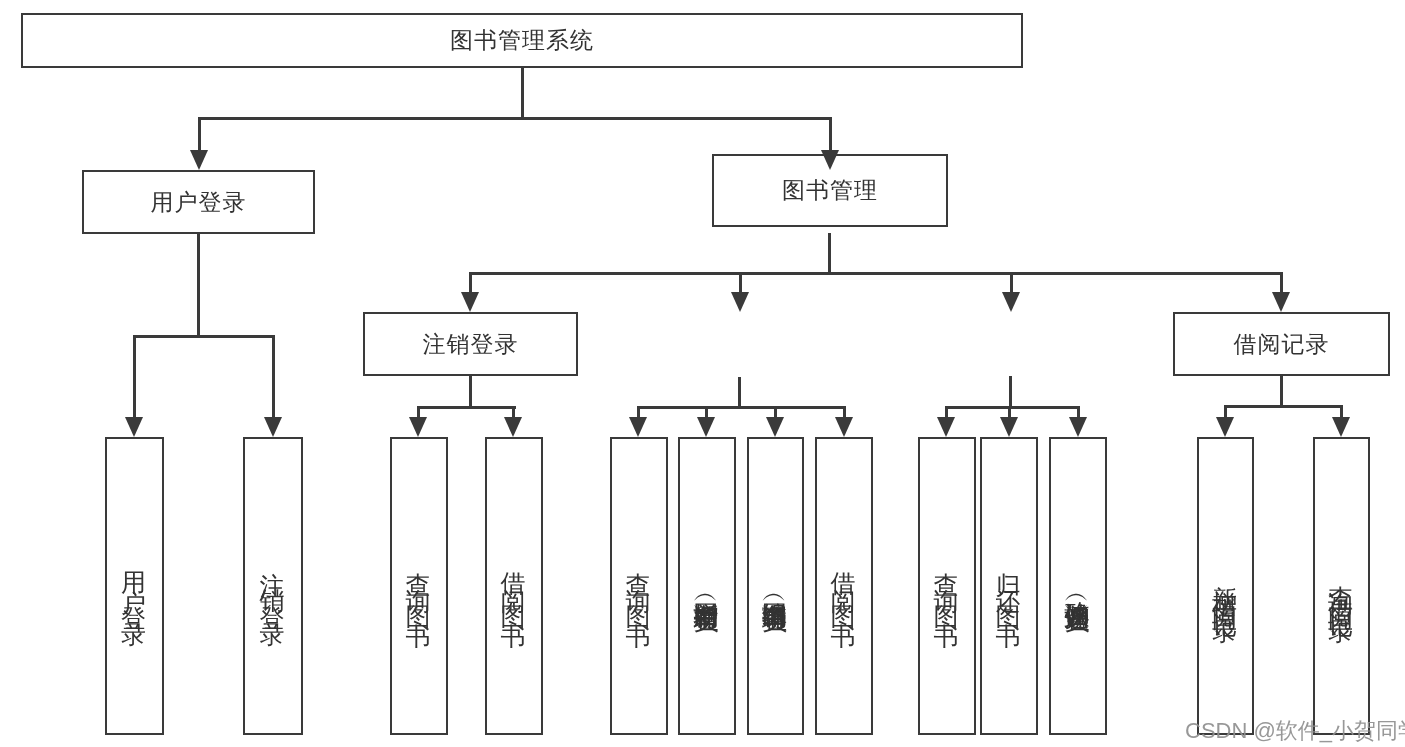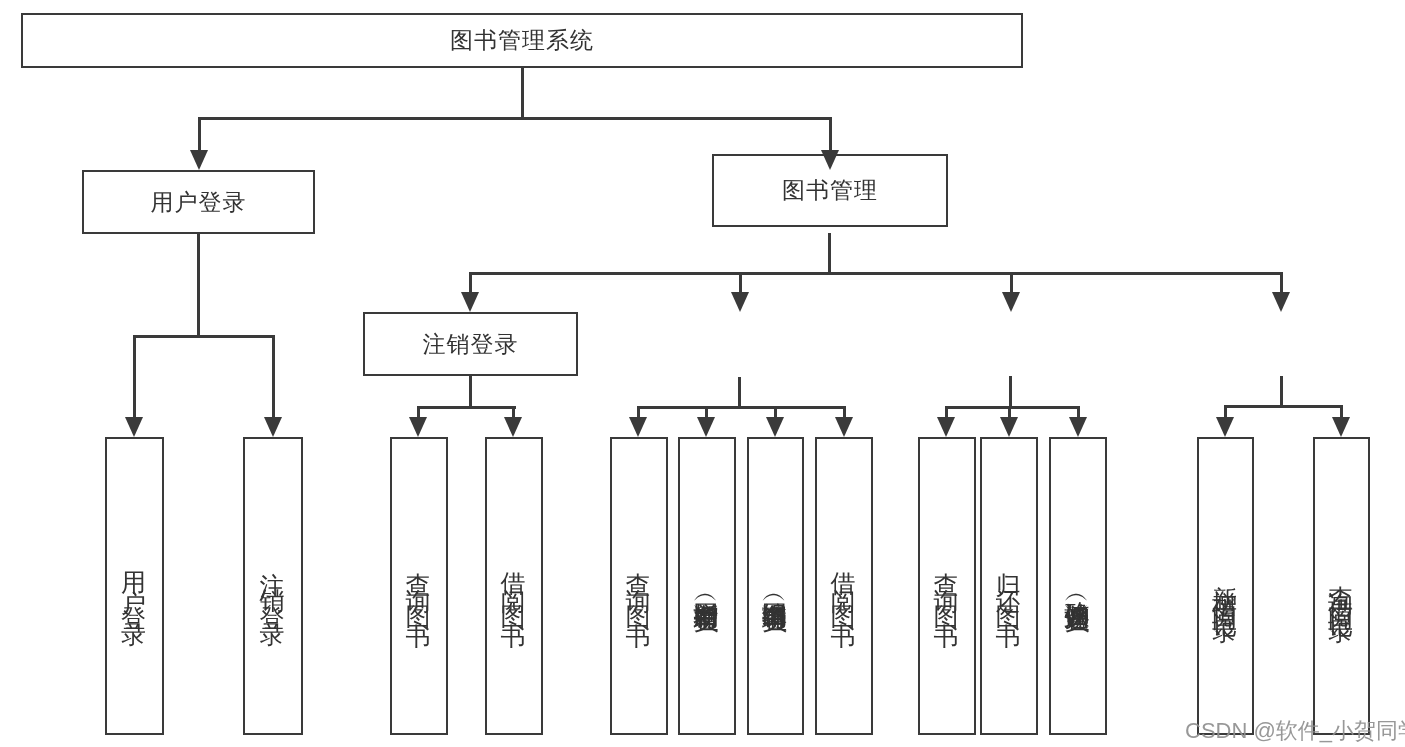--- a/index.html
+++ b/index.html
@@ -52,20 +52,21 @@
 <body>
 
 <div class="canvas">
 
   <div class="box" style="left:21px;top:13px;width:1002px;height:55px;">图书管理系统</div>
 
   <div class="box" style="left:82px;top:170px;width:233px;height:64px;">用户登录</div>
   <div class="box" style="left:712px;top:154px;width:236px;height:73px;">图书管理</div>
 
   <div class="box" style="left:363px;top:312px;width:215px;height:64px;">注销登录</div>
+  <div class="box" style="left:1173px;top:312px;width:217px;height:64px;">借阅记录</div>
 
   <div class="box tall ls-lg" style="left:105px;top:437px;width:59px;height:298px;">用户登录</div>
   <div class="box tall ls-lg" style="left:243px;top:437px;width:60px;height:298px;">注销登录</div>
 
   <div class="box tall ls-lg" style="left:390px;top:437px;width:58px;height:298px;">查询图书</div>
   <div class="box tall ls-lg" style="left:485px;top:437px;width:58px;height:298px;">借阅图书</div>
 
   <div class="box tall ls-lg" style="left:610px;top:437px;width:58px;height:298px;">查询图书</div>
   <div class="box tall ls-sm" style="left:678px;top:437px;width:58px;height:298px;">新增图书（管理员）</div>
   <div class="box tall ls-sm" style="left:747px;top:437px;width:57px;height:298px;">编辑图书（管理员）</div>

